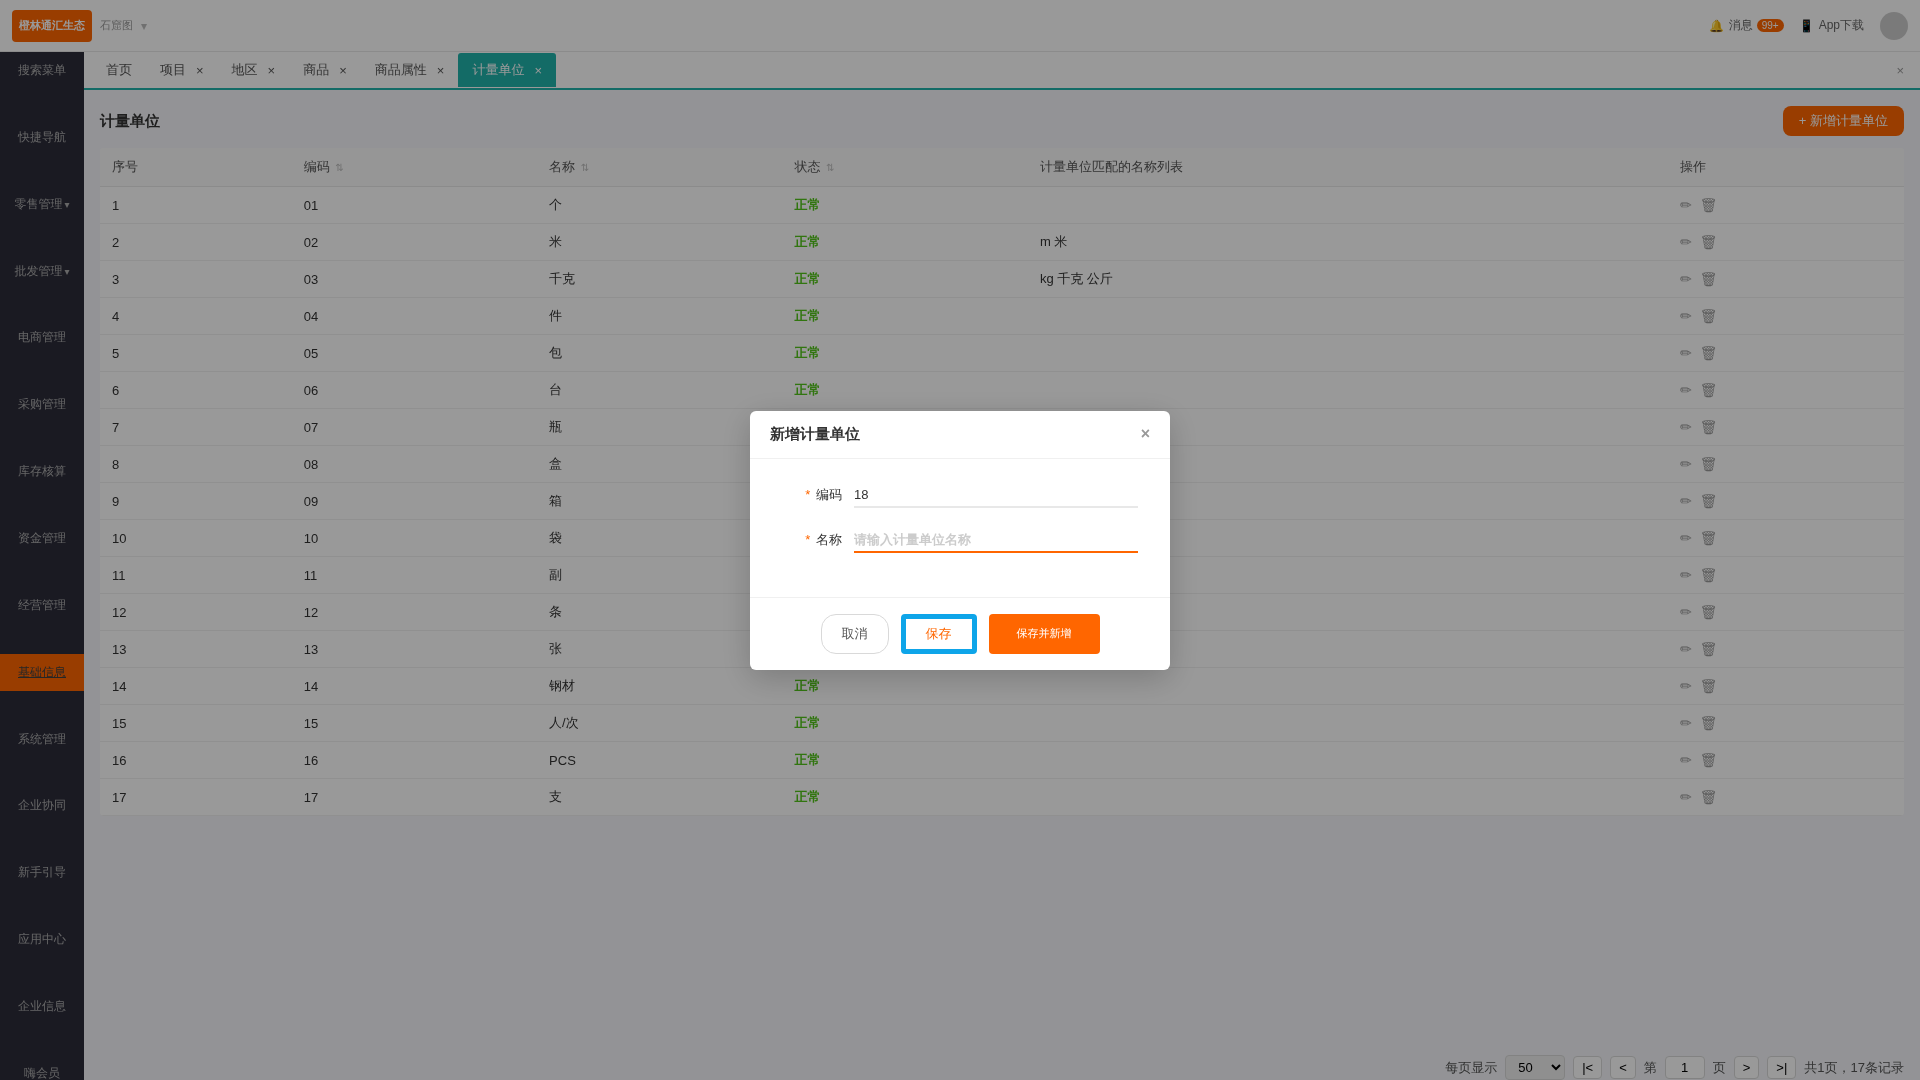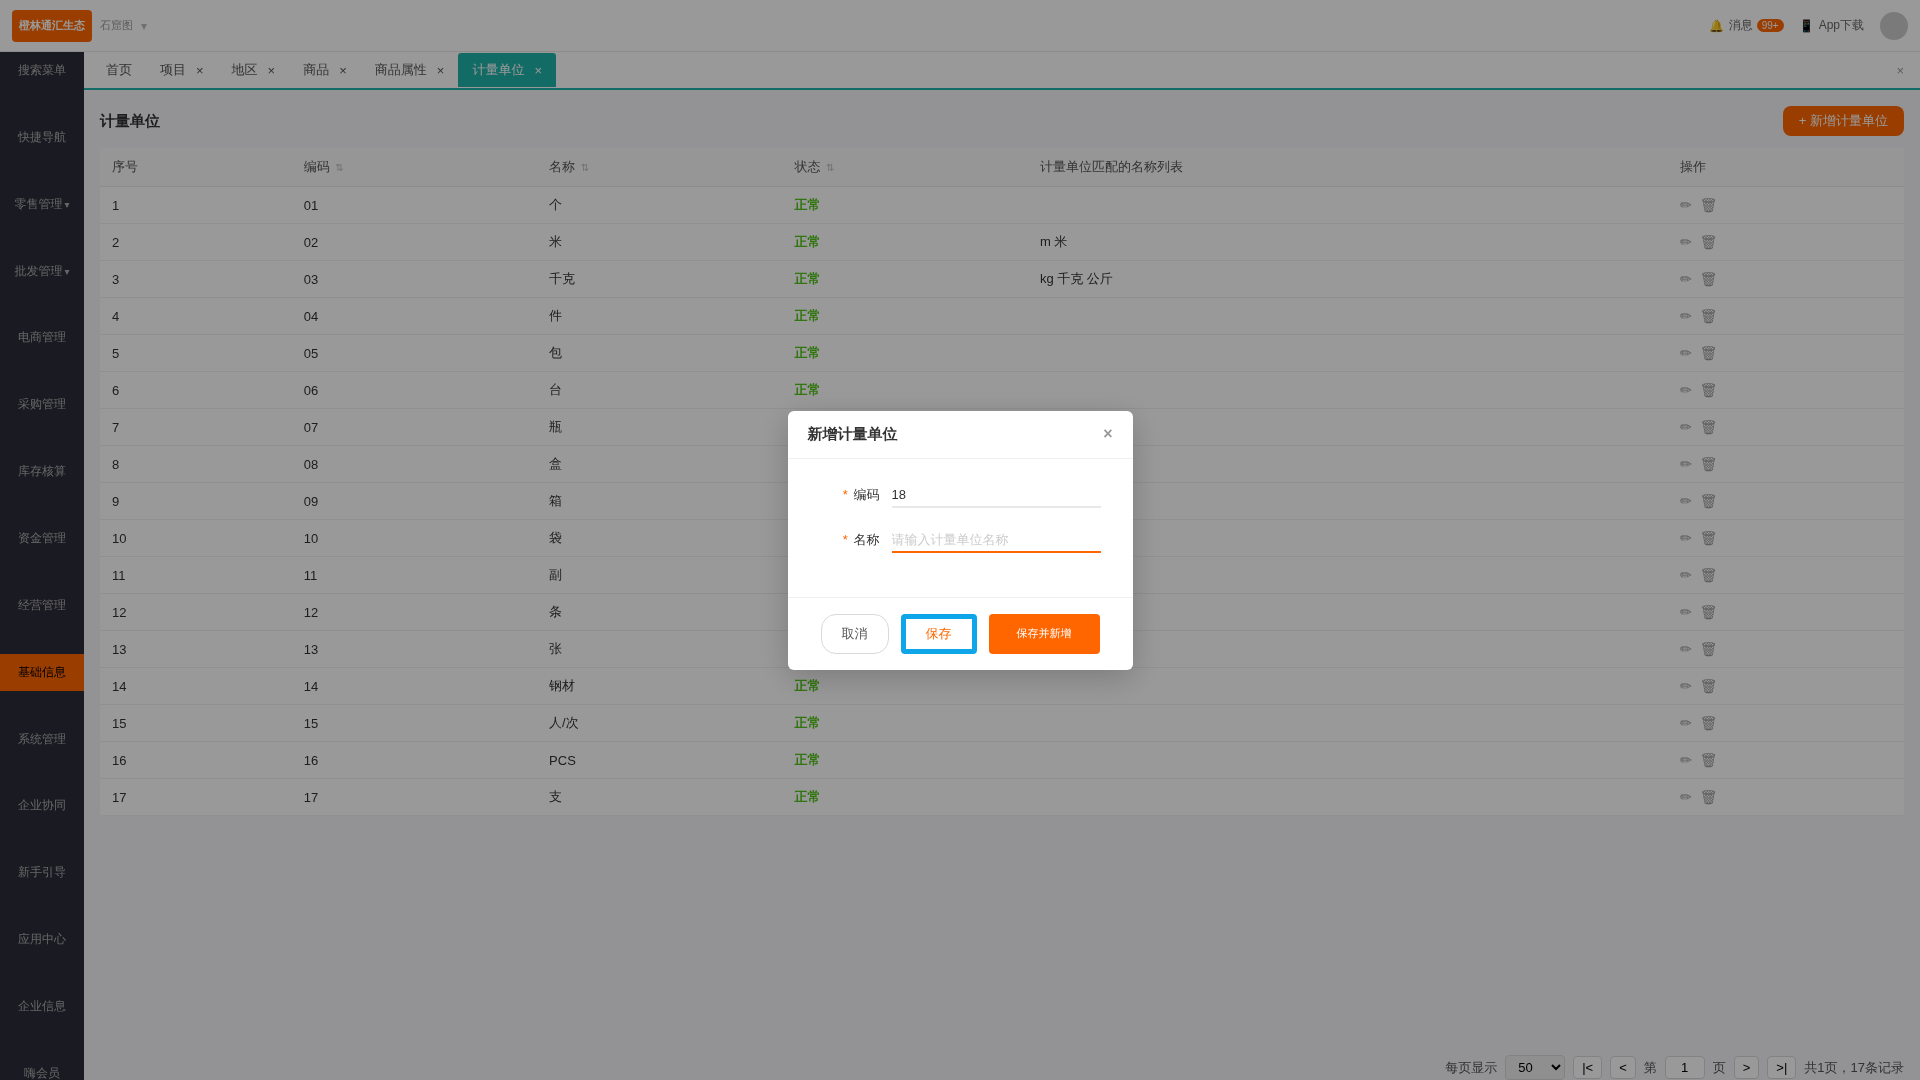--- a/index.html
+++ b/index.html
@@ -75,21 +75,21 @@
       justify-content: space-between;
     }
     .sidebar-item {
       padding: 10px 4px;
       text-align: center;
       color: #aaa;
       cursor: pointer;
       font-size: 12px;
       transition: background 0.2s;
     }
-    .sidebar-item.active { background: #f60; color: #000000; }
+    .sidebar-item.active { background: #f60; color: #404040; text-decoration: underline; }
     .sidebar-item.has-arrow {
       display: flex;
       align-items: center;
       justify-content: center;
       gap: 2px;
     }
     .sidebar-arrow { font-size: 10px; }
 
     
     .main-content {
@@ -237,21 +237,21 @@
       z-index: 100;
       display: flex;
       align-items: center;
       justify-content: center;
     }
 
     
     .modal {
       background: #fff;
       border-radius: 6px;
-      width: 345px;
+      width: 420px;
       box-shadow: 0 8px 32px rgba(0,0,0,0.2);
       overflow: hidden;
     }
     .modal-header {
       padding: 14px 20px;
       display: flex;
       align-items: center;
       justify-content: space-between;
       border-bottom: 1px solid #f0f0f0;
       font-size: 15px;
@@ -283,20 +283,21 @@
       flex: 1;
       border: none;
       border-bottom: 2px solid #e8e8e8;
       padding: 4px 0;
       font-size: 13px;
       outline: none;
       color: #333;
     }
     .form-input.active-input {
       border-bottom-color: #f60;
+      font-weight: bold;
     }
     .form-input::placeholder { color: #ccc; }
     .modal-footer {
       padding: 16px 20px;
       display: flex;
       justify-content: center;
       gap: 12px;
       border-top: 1px solid #f0f0f0;
     }
     .btn-cancel {

